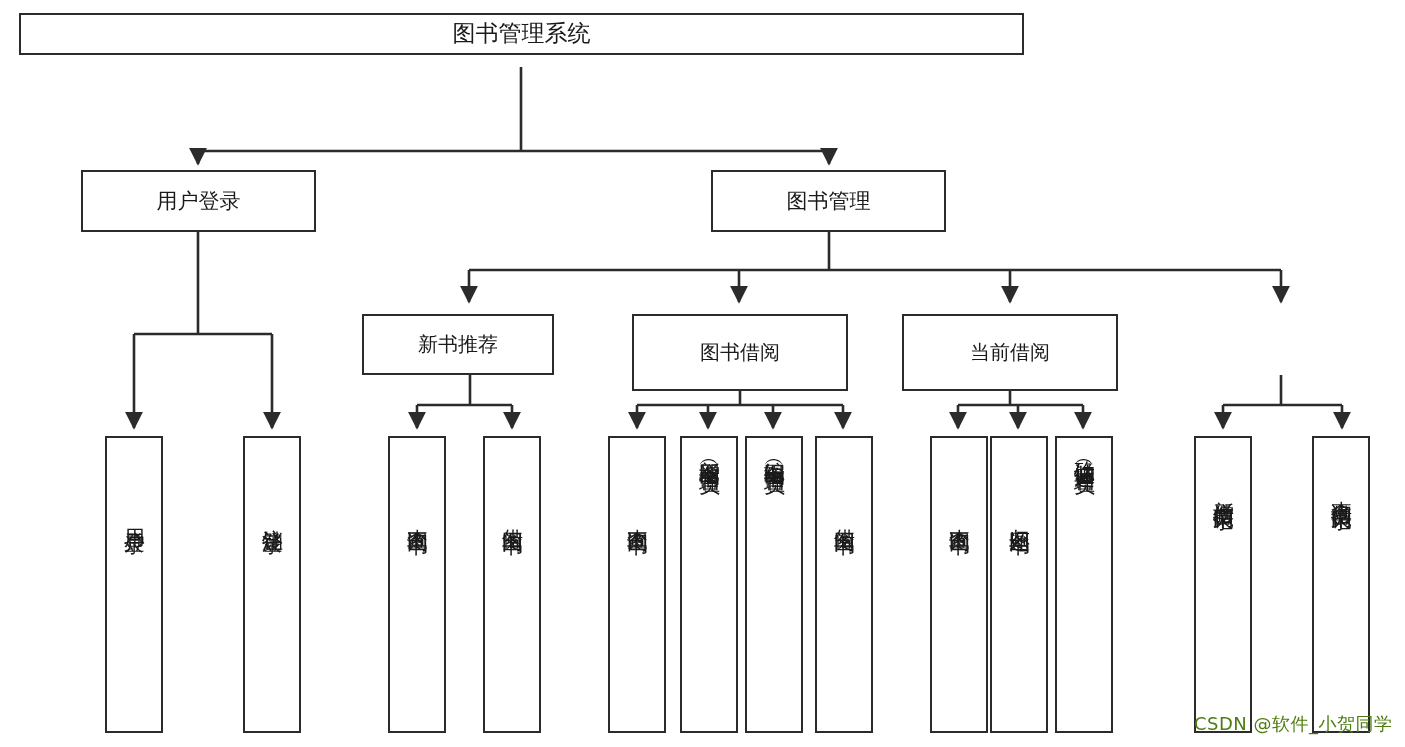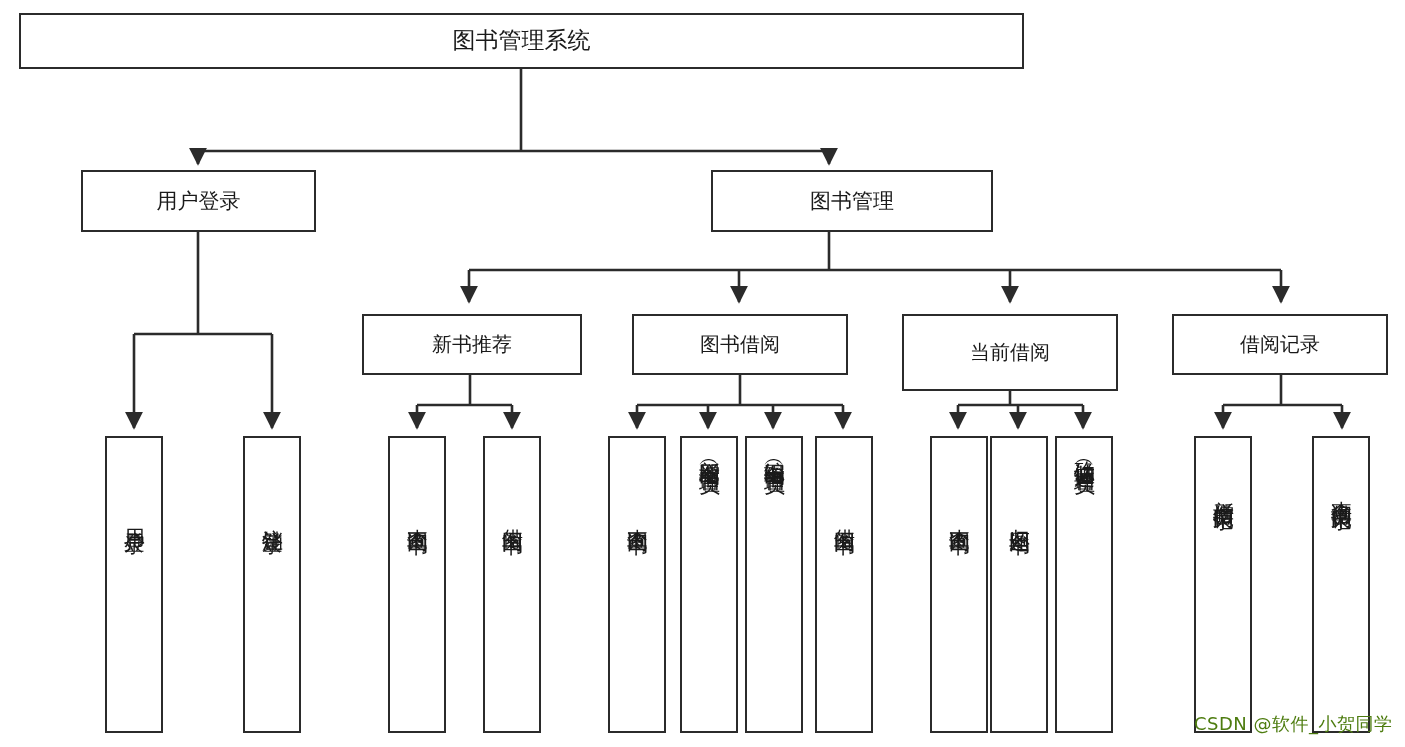--- a/index.html
+++ b/index.html
@@ -123,43 +123,40 @@
       <path d="M 1018 405 L 1018 428" marker-end="url(#arrow)"></path>
       <path d="M 1083 405 L 1083 428" marker-end="url(#arrow)"></path>
 
       <path d="M 1281 375 L 1281 405"></path>
       <path d="M 1223 405 L 1342 405"></path>
       <path d="M 1223 405 L 1223 428" marker-end="url(#arrow)"></path>
       <path d="M 1342 405 L 1342 428" marker-end="url(#arrow)"></path>
     </g>
   </svg>
 
-  <div class="node-box node-root" style="left:19px; top:13px; width:1005px; height:56px;">
+  <div class="node-box node-root" style="left:19px; top:13px; width:1005px; height:42px;">
     <span class="node-label">图书管理系统</span>
   </div>
 
   <div class="node-box node-l2" style="left:81px; top:170px; width:235px; height:62px;">
     <span class="node-label">用户登录</span>
   </div>
-  <div class="node-box node-l2" style="left:711px; top:170px; width:282px; height:62px;">
+  <div class="node-box node-l2" style="left:711px; top:170px; width:235px; height:62px;">
     <span class="node-label">图书管理</span>
   </div>
 
-  <div class="node-box node-l3" style="left:362px; top:314px; width:220px; height:61px;">
+  <div class="node-box node-l3" style="left:362px; top:314px; width:192px; height:61px;">
     <span class="node-label">新书推荐</span>
   </div>
-  <div class="node-box node-l3" style="left:632px; top:314px; width:216px; height:61px;">
+  <div class="node-box node-l3" style="left:632px; top:314px; width:216px; height:77px;">
     <span class="node-label">图书借阅</span>
   </div>
   <div class="node-box node-l3" style="left:902px; top:314px; width:216px; height:77px;">
     <span class="node-label">当前借阅</span>
   </div>
-  <div class="node-box node-l3" style="left:1172px; top:314px; width:216px; height:61px;">
-    <span class="node-label">借阅记录</span>
-  </div>
 
   <div class="node-box node-leaf leaf-short" style="left:105px; top:436px; width:58px; height:297px;">
     <span class="node-label">用户登录</span>
   </div>
   <div class="node-box node-leaf leaf-short" style="left:243px; top:436px; width:58px; height:297px;">
     <span class="node-label">注销登录</span>
   </div>
 
   <div class="node-box node-leaf leaf-short" style="left:388px; top:436px; width:58px; height:297px;">
     <span class="node-label">查询图书</span>

